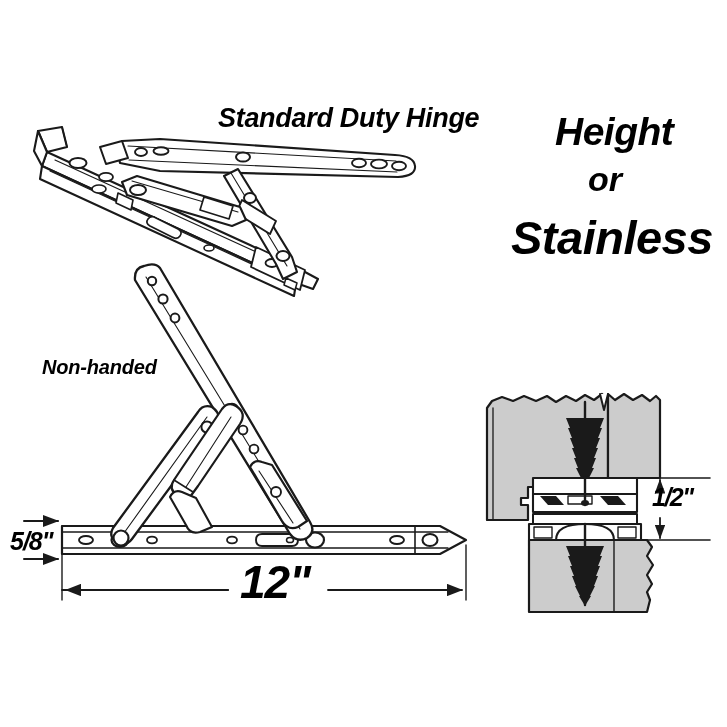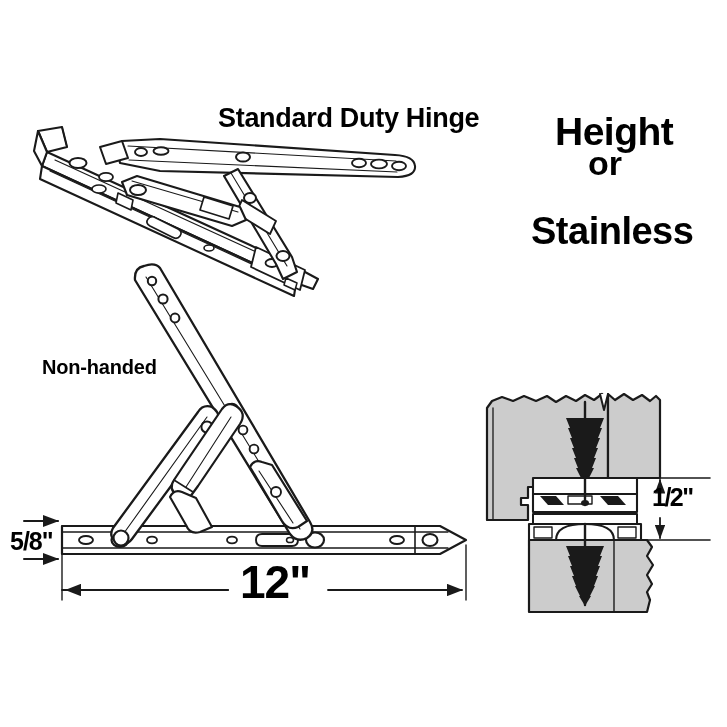--- a/index.html
+++ b/index.html
@@ -1,25 +1,25 @@
 <!DOCTYPE html>
 <html><head>
 <meta charset="utf-8">
 <style>
   html,body{margin:0;padding:0;background:#ffffff;}
   body{width:727px;height:727px;font-family:"Liberation Sans",sans-serif;overflow:hidden;}
-  #stage{position:relative;width:664px;height:727px;background:#fff;}
+  #stage{position:relative;width:664px;height:727px;background:#fff;font-style:italic;}
   svg{display:block;}
   .lbl{position:absolute;color:#000;font-weight:bold;font-family:"Liberation Sans",sans-serif;white-space:nowrap;}
   #t-standard{left:218px;top:103px;font-size:27px;letter-spacing:-0.3px;}
   #t-nonhanded{left:42px;top:356px;font-size:20px;letter-spacing:-0.2px;}
   #t-hingeheight{left:494px;top:363px;font-size:26px;letter-spacing:-0.3px;}
   #t-steel{left:555px;top:110px;font-size:39px;letter-spacing:-0.5px;}
-  #t-or{left:588px;top:144px;font-size:34px;}
-  #t-stainless{left:531px;top:210px;font-size:38px;letter-spacing:-0.5px;}
+  #t-or{left:588px;top:160px;font-size:34px;}
+  #t-stainless{left:511px;top:210px;font-size:47px;letter-spacing:-0.5px;}
   #t-58{left:10px;top:527px;font-size:25px;letter-spacing:-1px;}
   #t-12{left:240px;top:555px;font-size:46px;letter-spacing:-1px;}
   #t-half{left:652px;top:483px;font-size:25px;letter-spacing:-1.5px;}
 </style>
 </head>
 <body>
 
 <div id="stage">
 
   <svg width="727" height="727" viewBox="0 0 727 727">

